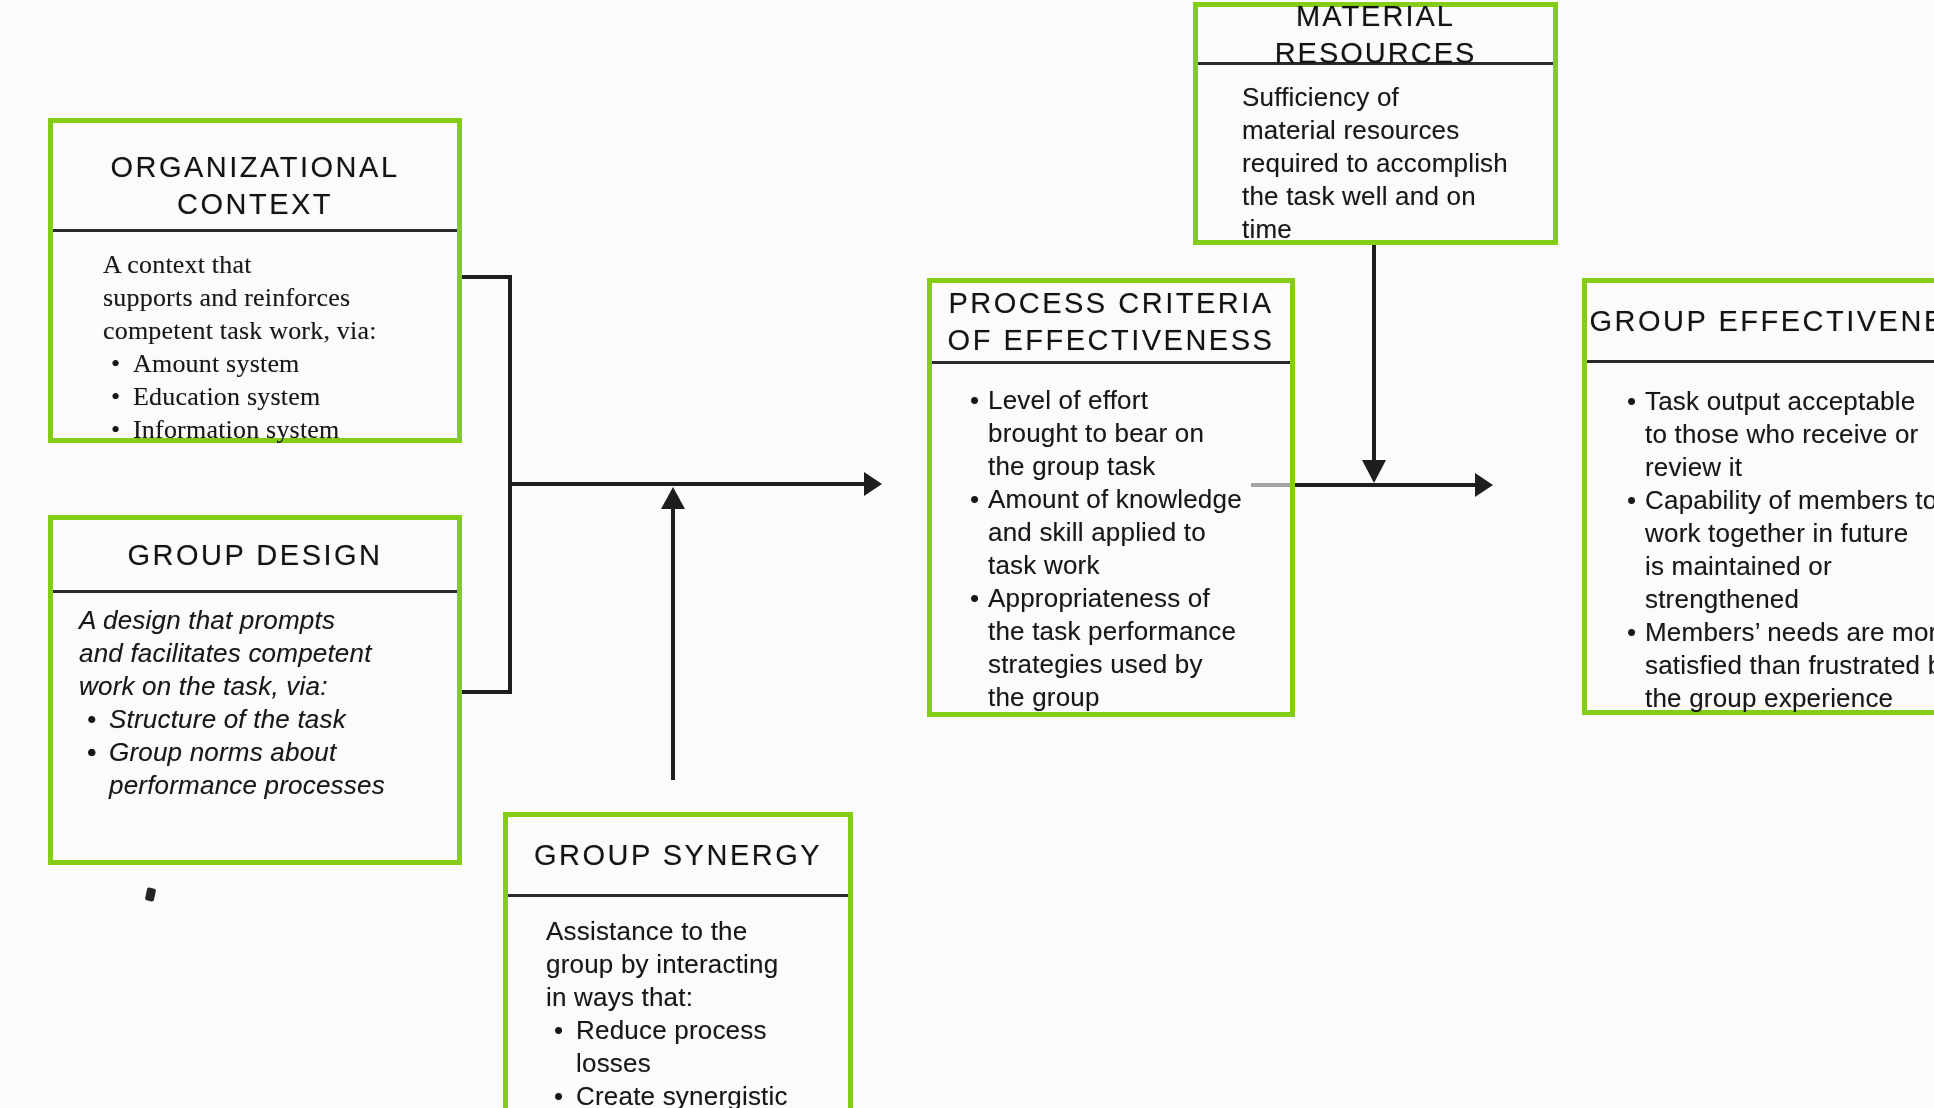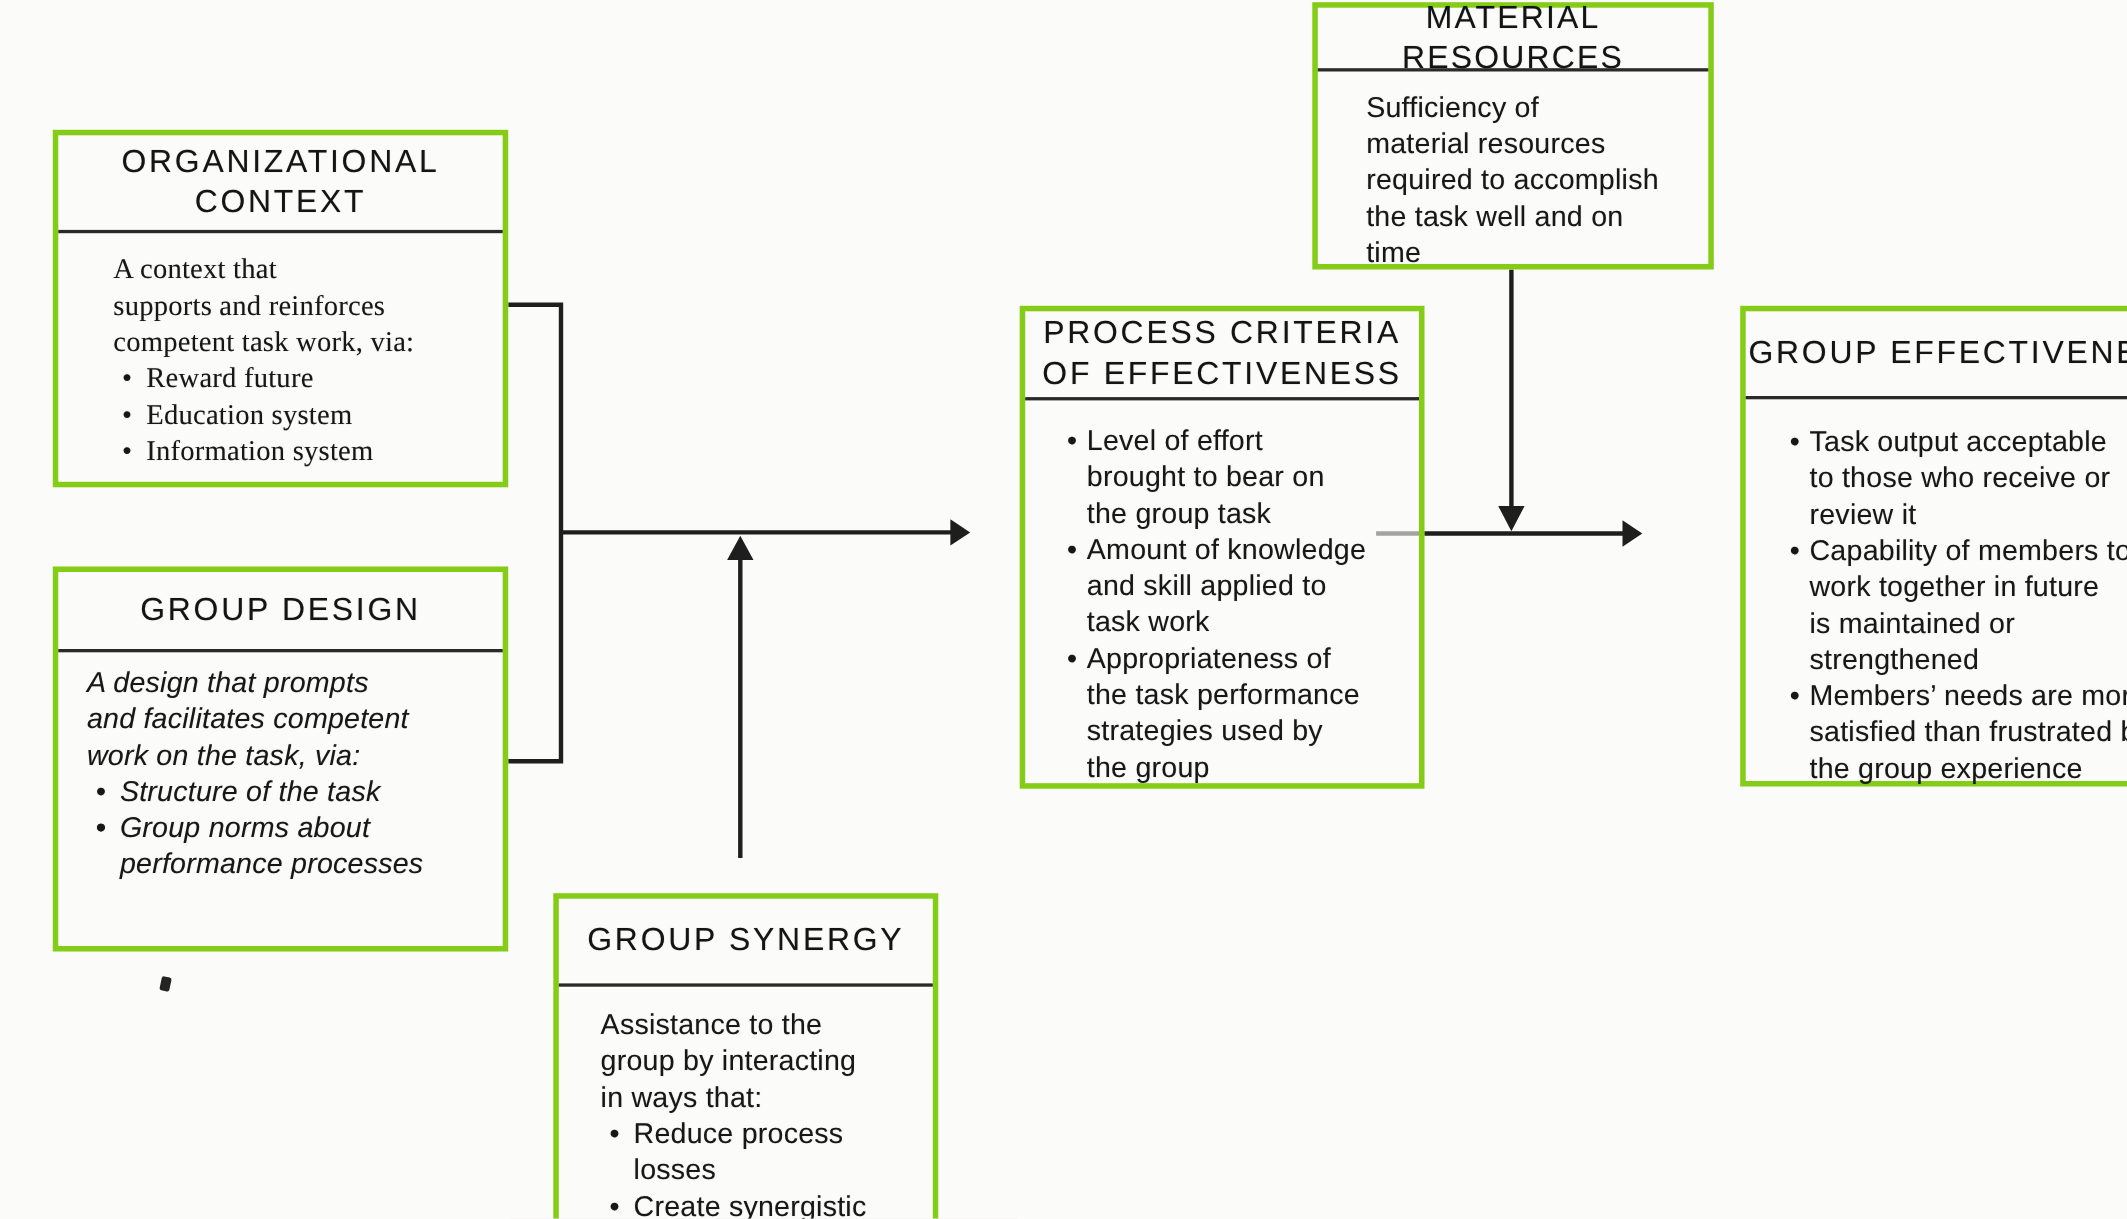--- a/index.html
+++ b/index.html
@@ -38,21 +38,21 @@
   .intro{margin:0;white-space:pre-line;}
   .blist{list-style:none;margin:0;padding:0;}
   .blist li{position:relative;padding-left:30px;white-space:pre-line;}
   .blist .dot{position:absolute;left:8px;top:0;}
   .bt{white-space:pre-line;display:inline-block;}
   .blist.flush li{padding-left:18px;}
   .blist.flush .dot{left:0;}
 
   
   .b-oc{left:48px;top:118px;width:414px;height:325px;}
-  .b-oc .box-title{height:89px;}
+  .b-oc .box-title{height:89px;margin-top:20px;}
   .b-oc .box-body{padding:16px 8px 0 50px;font-family:Liberation Serif, serif;}
 
   .b-gd{left:48px;top:515px;width:414px;height:350px;}
   .b-gd .box-title{height:73px;}
   .b-gd .box-body{padding:11px 8px 0 26px;font-style:italic;}
 
   .b-mr{left:1193px;top:2px;width:365px;height:243px;}
   .b-mr .box-title{height:58px;letter-spacing:2px;}
   .b-mr .box-body{padding:16px 8px 0 44px;}
 
@@ -93,21 +93,21 @@
   <section class="box b-oc">
     <header class="box-title">
       <span>ORGANIZATIONAL
 CONTEXT</span>
     </header>
     <div class="box-body">
       <p class="intro">A context that
 supports and reinforces
 competent task work, via:</p>
       <ul class="blist">
-        <li><span class="dot">•</span><span class="bt">Reward future</span></li>
+        <li><span class="dot">•</span><span class="bt">Amount system</span></li>
         <li><span class="dot">•</span><span class="bt">Education system</span></li>
         <li><span class="dot">•</span><span class="bt">Information system</span></li>
       </ul>
     </div>
   </section>
 
   <section class="box b-gd">
     <header class="box-title">
       <span>GROUP DESIGN</span>
     </header>

